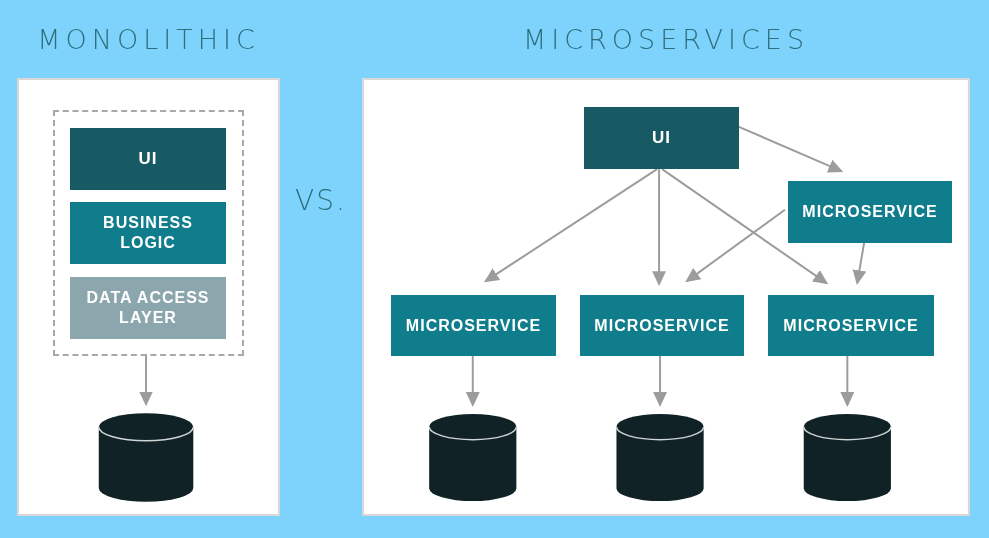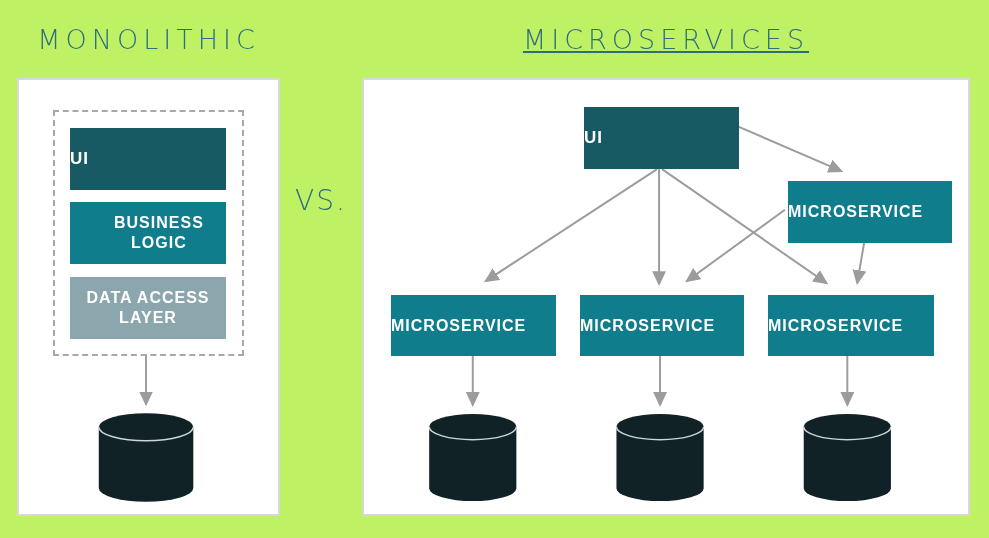--- a/index.html
+++ b/index.html
@@ -1,47 +1,47 @@
 <!DOCTYPE html>
 <html style="--title_text: #2f6e7e; --box_dark: #175a64; --box_teal: #0f7d8b; --box_muted: #8ca6ad; --cylinder_dark: #112226; --cylinder_rim: #cfd6d6; --arrow_gray: #9c9c9c; --panel_border: #d8d8d8; --dashed_border: #a8a8a8;"><head>
 <meta charset="utf-8">
 <style>
   html,body{margin:0;padding:0;background:#ffffff;}
   .canvas{
-    position:relative;width:989px;height:538px;background:#bef264;overflow:hidden;
+    position:relative;width:989px;height:538px;background:#7dd3fc;overflow:hidden;
     font-family:"Liberation Sans",sans-serif;
   }
   .title{
     position:absolute;top:24px;text-align:center;
     font-family:"DejaVu Sans","Liberation Sans",sans-serif;
     font-weight:200;font-size:27px;letter-spacing:5px;
     color:var(--title_text,#2f6e7e);white-space:nowrap;
   }
   .mono-title{left:17px;width:263px;}
-  .micro-title{left:362px;width:608px;text-decoration:underline;}
+  .micro-title{left:362px;width:608px;}
   .vs{
     position:absolute;left:295px;top:184px;
     font-family:"DejaVu Sans","Liberation Sans",sans-serif;
     font-weight:200;font-size:28px;letter-spacing:2px;
     color:var(--title_text,#2f6e7e);
   }
   .panel{
     position:absolute;box-sizing:border-box;background:#fff;
     border:2px solid var(--panel_border,#d8d8d8);
   }
   .left-panel{left:17px;top:78px;width:263px;height:438px;}
   .right-panel{left:362px;top:78px;width:608px;height:438px;}
   .graphics{position:absolute;left:0;top:0;width:100%;height:100%;}
   .dashed{
     position:absolute;left:34px;top:30px;width:191px;height:246px;
     box-sizing:border-box;border:2px dashed var(--dashed_border,#a8a8a8);
   }
   .box{
     position:absolute;box-sizing:border-box;
-    display:flex;align-items:center;text-align:center;
+    display:flex;align-items:center;justify-content:center;text-align:center;
     color:#fff;font-weight:bold;font-size:16px;line-height:1.25;letter-spacing:1px;
   }
   .box.dark{background:var(--box_dark,#175a64);font-size:17px;}
   .box.teal{background:var(--box_teal,#0f7d8b);}
   .box.muted{background:var(--box_muted,#8ca6ad);}
   .arrow{stroke:var(--arrow_gray,#9c9c9c);stroke-width:2;}
   .ah{fill:var(--arrow_gray,#9c9c9c);}
   .cyl{fill:var(--cylinder_dark,#112226);}
   .cyl-rim{fill:none;stroke:var(--cylinder_rim,#cfd6d6);stroke-width:1.5;}
 </style>

